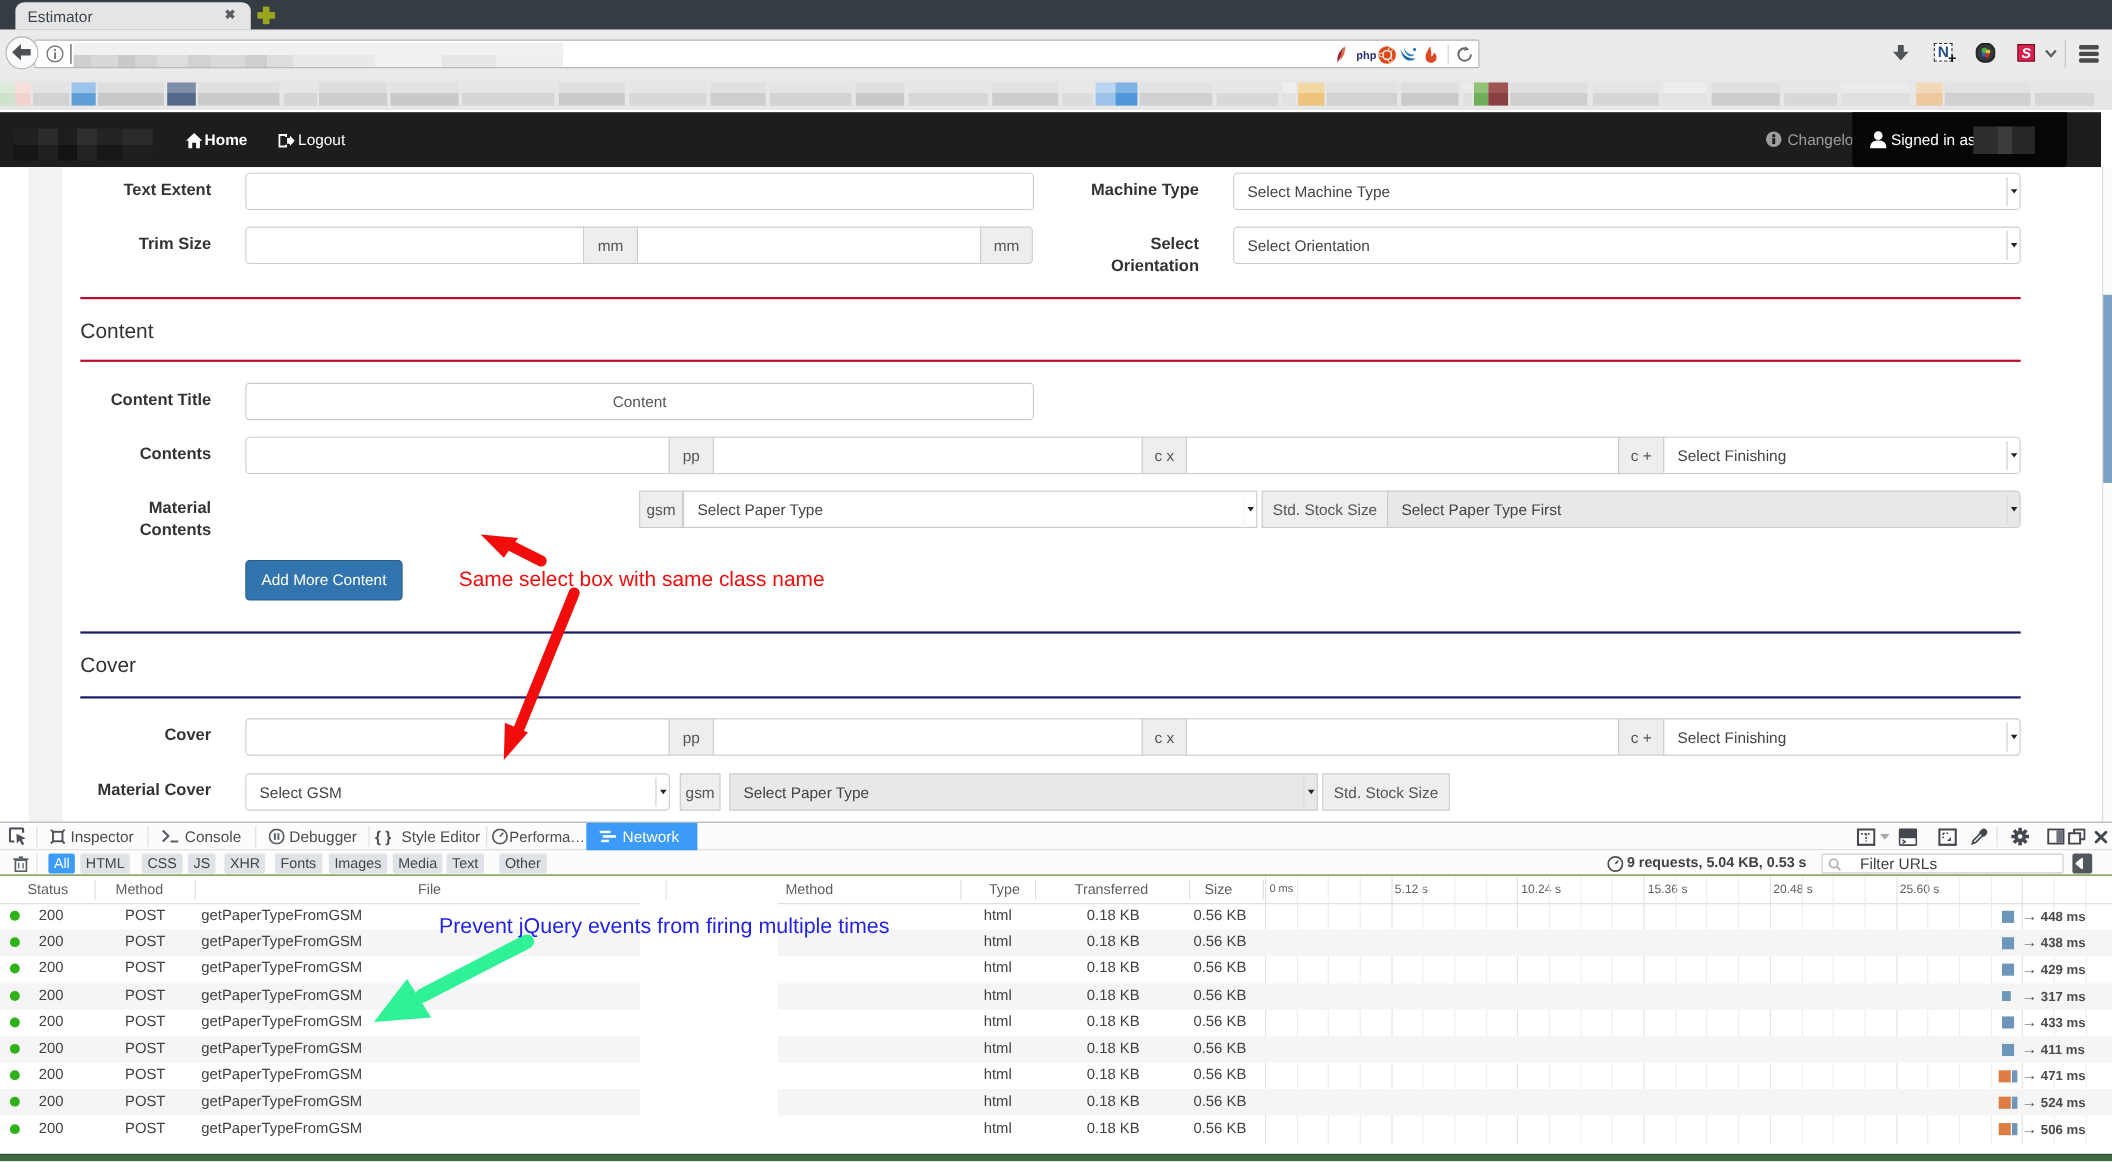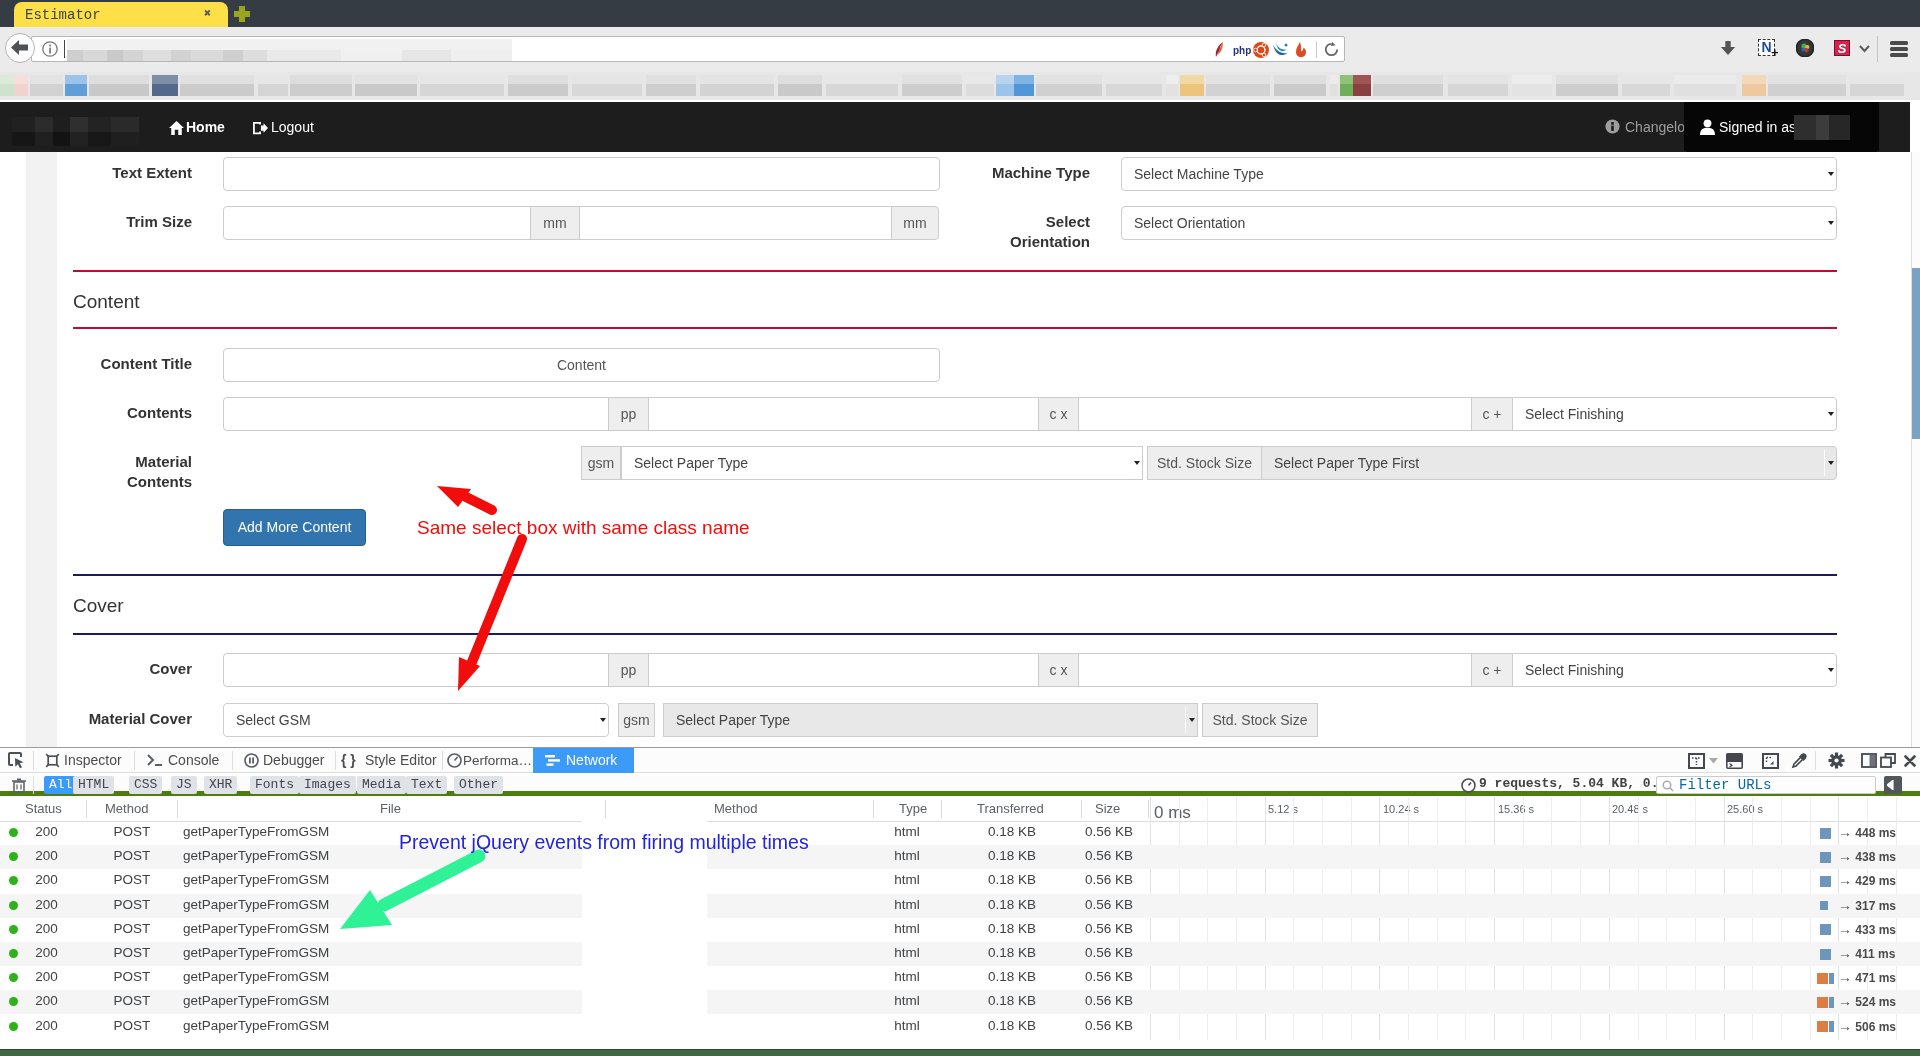--- a/index.html
+++ b/index.html
@@ -2,21 +2,21 @@
 <html><head>
 <meta charset="utf-8">
 <style>
 * { margin:0; padding:0; box-sizing:border-box; }
 html,body { width:1920px; height:1056px; overflow:hidden; background:#fff; }
 body { font-family:"Liberation Sans", sans-serif; }
 #page { position:relative; width:1920px; height:1056px; background:#fff; overflow:hidden; }
 
 
 #tabbar { position:absolute; left:0; top:0; width:1920px; height:27px; background:#363c43; }
-#tab { position:absolute; left:14px; top:2px; width:214px; height:25px; background:#fde047; border-radius:8px 8px 0 0;font-family:Liberation Mono, monospace; }
+#tab { position:absolute; left:14px; top:2px; width:214px; height:25px; background:#e5e5e5; border-radius:8px 8px 0 0; }
 #tabtitle { position:absolute; left:11px; top:5px; font-size:14px; color:#3d434d; }
 #tabclose { position:absolute; left:190px; top:4px; font-size:12px; color:#5a5d61; font-weight:bold; }
 #newtab { position:absolute; left:234px; top:6px; width:16px; height:16px; }
 #newtab:before, #newtab:after { content:""; position:absolute; background:#9aa51e; }
 #newtab:before { left:5px; top:0; width:6px; height:16px; }
 #newtab:after { left:0; top:5px; width:16px; height:6px; }
 #toolbar { position:absolute; left:0; top:27px; width:1920px; height:45px; background:#ebebeb; }
 #urlbar { position:absolute; left:31px; top:9px; width:1314px; height:26px; background:#fff; border:1px solid #b7b7b7; border-radius:2px; }
 #backbtn { position:absolute; left:5px; top:6px; width:30px; height:30px; background:#fbfbfb; border:1px solid #b3b3b3; border-radius:50%; }
 #searchbox { position:absolute; left:1354px; top:9px; width:352px; height:26px; background:#fff; border:1px solid #b7b7b7; border-radius:2px; color:#8a8a8a; font-size:17px; }
@@ -39,21 +39,21 @@
 .sel .sline { position:absolute; right:11px; top:3px; bottom:3px; width:1px; background:#909090; border-right:1px solid #fdfdfd; }
 .hline { position:absolute; height:2px; left:73px; width:1764px; }
 .sechead { position:absolute; left:73px; font-size:19px; color:#333; }
 #addbtn { position:absolute; left:223px; top:357px; width:143px; height:37px; line-height:35px; background:#3174ae; border:1px solid #285e8d; border-radius:4px; color:#fff; font-size:14px; text-align:center; }
 
 
 #devtools { position:absolute; left:0; top:747px; width:1920px; height:309px; background:#fff; border-top:1px solid #9b9b9b; font-size:14px; color:#4c4c4c; }
 #dt-tabs { position:absolute; left:0; top:0; width:1920px; height:25px; background:#fcfcfc; border-bottom:1px solid #ddd; }
 .dtsep { position:absolute; top:3px; height:19px; width:1px; background:#ddd; }
 .dttab { position:absolute; top:0; height:25px; line-height:25px; color:#4c4c4c; }
-#dt-filter { position:absolute; left:0; top:26px; width:1920px; height:22px; background:#fcfcfc; border-bottom:5px solid #4d7c0f;font-family:Liberation Mono, monospace; }
+#dt-filter { position:absolute; left:0; top:26px; width:1920px; height:22px; background:#fcfcfc; border-bottom:1px solid #4d7c0f; }
 .pill { position:absolute; top:2px; height:18px; line-height:18px; padding:0 5px; background:#dfe2e6; border-radius:2px; color:#434549; font-size:13px; }
 .pill.on { background:#3c9af8; color:#fff; }
 #dt-head { position:absolute; left:0; top:49px; width:1920px; height:24px; background:#fff; color:#5c6166; font-size:13px; }
 .dt-row { position:absolute; left:0; width:1920px; height:24px; font-size:13.5px; color:#3f4245; }
 .dt-row.alt { background:#f5f5f6; }
 .dot { position:absolute; left:9px; top:7px; width:9px; height:9px; border-radius:50%; background:#2db217; }
 .gline { position:absolute; top:49px; height:243px; width:1px; }
 </style>
 </head>
 <body>
@@ -397,37 +397,37 @@
       <svg style="position:absolute; left:1461px; top:4px;" width="15" height="15" viewBox="0 0 15 15">
           <circle cx="7.5" cy="7.5" r="6.5" fill="none" stroke="#4c4f52" stroke-width="1.6"></circle>
           <path d="M7.5 7.5 L10 4.5" stroke="#4c4f52" stroke-width="1.6"></path>
         </svg>
       <div style="position:absolute; left:1479px; top:2px; font-size:13px; color:#3f4245; font-weight:bold;">9 requests, 5.04 KB, 0.53 s</div>
       <div style="position:absolute; left:1656px; top:2px; width:220px; height:18px; background:#fff; border:1px solid #ccc; border-radius:2px;">
         <svg style="position:absolute; left:5px; top:3px;" width="12" height="12" viewBox="0 0 12 12">
             <circle cx="5" cy="5" r="3.8" fill="none" stroke="#aaa" stroke-width="1.4"></circle>
             <line x1="7.8" y1="7.8" x2="11" y2="11" stroke="#aaa" stroke-width="1.5"></line>
           </svg>
-        <span style="position:absolute; left:22px; top:0; font-size:14px; color:#0369a1; line-height:17px;">Filter URLs</span>
+        <span style="position:absolute; left:34px; top:0; font-size:14px; color:#404040; line-height:17px;">Filter URLs</span>
       </div>
       <div style="position:absolute; left:1884px; top:2px; width:18px; height:18px; background:#52575d; border-radius:2px;">
           <svg style="position:absolute; left:3px; top:4px;" width="12" height="10" viewBox="0 0 12 10">
             <path d="M6 0 L6 10 M0 5 L5 1 L5 9 Z" stroke="#fcfcfc" stroke-width="1.2" fill="#fcfcfc"></path>
           </svg>
         </div>
     </div>
     <div id="dt-head">
       <div style="position:absolute; left:25px; top:4px;">Status</div>
       <div style="position:absolute; left:105px; top:4px;">Method</div>
       <div style="position:absolute; left:380px; top:4px;">File</div>
       <div style="position:absolute; left:714px; top:4px;">Method</div>
       <div style="position:absolute; left:899px; top:4px;">Type</div>
       <div style="position:absolute; left:977px; top:4px;">Transferred</div>
       <div style="position:absolute; left:1095px; top:4px;">Size</div>
-      <div style="position:absolute; left:1154px; top:6px; font-size:17px;">0 ms</div>
+      <div style="position:absolute; left:1154px; top:6px; font-size:10px;">0 ms</div>
       <div style="position:absolute; left:1268px; top:6px; font-size:11px;">5.12 s</div>
       <div style="position:absolute; left:1383px; top:6px; font-size:11px;">10.24 s</div>
       <div style="position:absolute; left:1498px; top:6px; font-size:11px;">15.36 s</div>
       <div style="position:absolute; left:1612px; top:6px; font-size:11px;">20.48 s</div>
       <div style="position:absolute; left:1727px; top:6px; font-size:11px;">25.60 s</div>
       <div style="position:absolute; left:86px; top:3px; width:1px; height:18px; background:#ddd;"></div>
       <div style="position:absolute; left:177px; top:3px; width:1px; height:18px; background:#ddd;"></div>
       <div style="position:absolute; left:605px; top:3px; width:1px; height:18px; background:#ddd;"></div>
       <div style="position:absolute; left:873px; top:3px; width:1px; height:18px; background:#ddd;"></div>
       <div style="position:absolute; left:941px; top:3px; width:1px; height:18px; background:#ddd;"></div>

